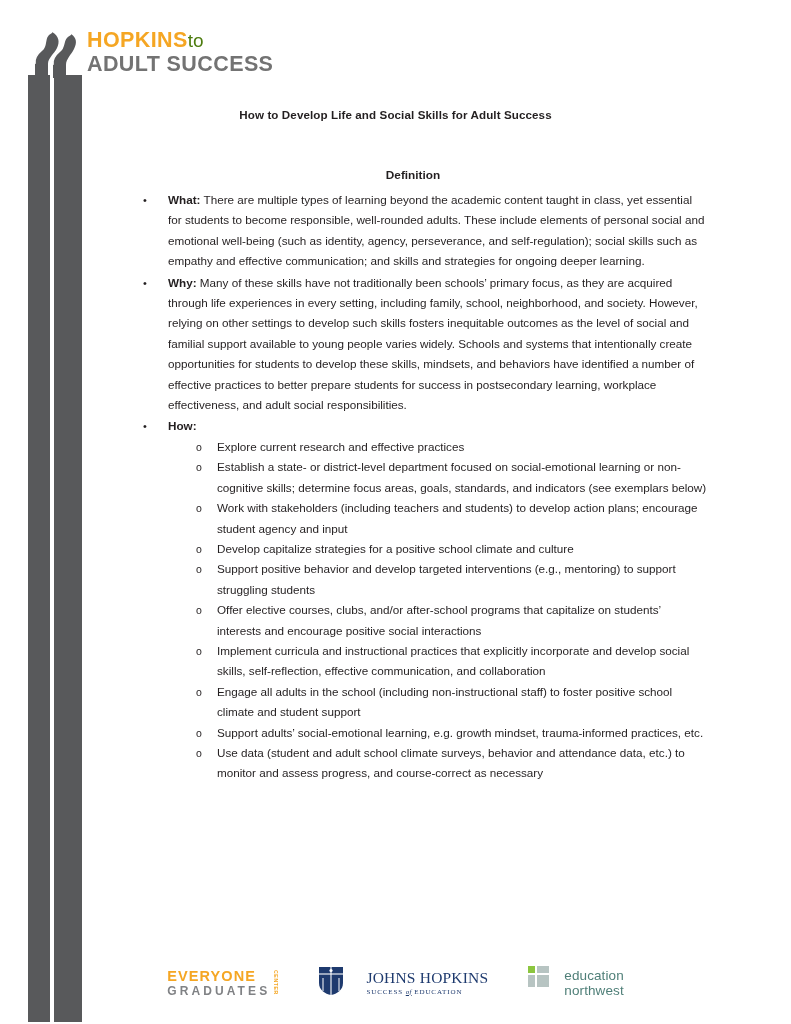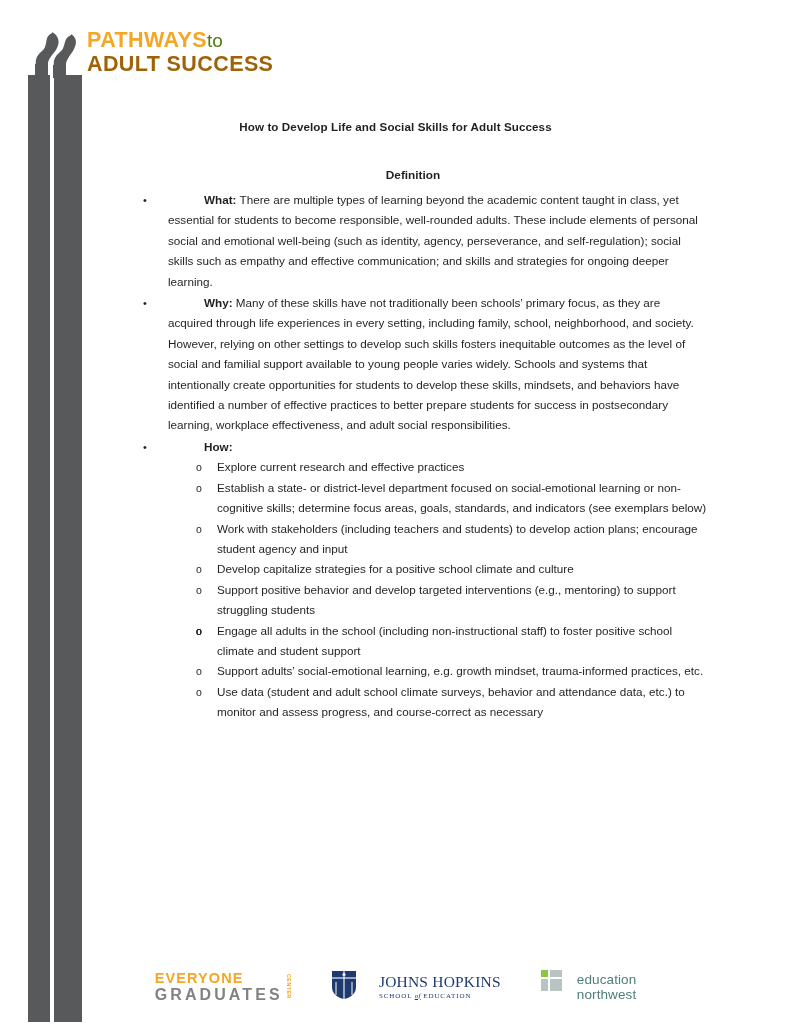--- a/index.html
+++ b/index.html
@@ -70,30 +70,30 @@
   .logo-line1 .lt {
     font-weight: normal;
     color: #4d7c0f;
     font-size: 19px;
     letter-spacing: 0;
   }
   .logo-line2 {
     font-size: 21.5px;
     font-weight: bold;
     letter-spacing: 0.4px;
-    color: #a16207;
+    color: #737373;
     margin-top: 2px;
   }
 
   
   .doc-title {
     position: absolute;
     left: 0;
     right: 0;
-    top: 120px;
+    top: 108px;
     text-align: center;
     font-size: 11.6px;
     font-weight: bold;
     letter-spacing: 0.1px;
   }
 
   .content {
     position: absolute;
     left: 118px;
     top: 168px;
@@ -119,21 +119,21 @@
     line-height: 20.4px;
     text-align: left;
   }
   ul.lvl1 > li > .bullet {
     position: absolute;
     left: 25px;
     top: 0;
     font-size: 11px;
     line-height: 20.4px;
   }
-  .lead { font-weight: bold; margin-left: 36px; }
+  .lead { font-weight: bold; }
 
   ul.lvl2 {
     list-style: none;
     margin: 0;
     padding: 0;
   }
   ul.lvl2 > li {
     position: relative;
     padding-left: 49px;
     font-size: 11.7px;
@@ -149,36 +149,36 @@
 
   
   .footer {
     position: absolute;
     left: 0;
     right: 0;
     top: 958px;
     height: 50px;
     display: flex;
     justify-content: center;
-    align-items: flex-end;
+    align-items: center;
     gap: 40px;
   }
   .f-logo { position: relative; height: 42px; display: flex; align-items: center; }
 
   
   .egc { display: flex; align-items: center; gap: 3px; }
   .egc-words { line-height: 1.0; }
   .egc-l1 {
     font-size: 14.5px;
     font-weight: bold;
     letter-spacing: 1.1px;
     color: #f5a623;
   }
   .egc-l2 {
-    font-size: 16px;
+    font-size: 12px;
     font-weight: bold;
     letter-spacing: 3.1px;
     color: #808285;
     margin-top: 2px;
   }
   .egc-vert {
     writing-mode: vertical-rl;
     font-size: 5.2px;
     font-weight: bold;
     letter-spacing: 0.6px;
@@ -223,21 +223,21 @@
   <div class="logo-block">
     <div class="logo-mark">
       <svg width="56" height="56" viewBox="0 0 56 56" aria-hidden="true">
         <path d="M26 4 C16 9, 22 17, 16 22 C10 27, 8 31, 9 36 L9 50 L22 50 L22 36 C22 30, 28 26, 31 20 C34 14, 33 8, 26 4 Z" fill="#58595b"></path>
         <path d="M45 6 C35 11, 40 18, 34 23 C28 28, 26 32, 27 37 L27 50 L40 50 L40 37 C40 31, 45 27, 48 21 C51 15, 51 10, 45 6 Z" fill="#58595b"></path>
         <path d="M26 4 C16 9, 22 17, 16 22 C10 27, 8 31, 9 36" fill="none" stroke="#ffffff" stroke-width="1.6"></path>
         <path d="M45 6 C35 11, 40 18, 34 23 C28 28, 26 32, 27 37" fill="none" stroke="#ffffff" stroke-width="1.6"></path>
       </svg>
     </div>
     <div class="logo-text">
-      <div class="logo-line1"><span>PATHWAYS</span><span class="lt">to</span></div>
+      <div class="logo-line1"><span>HOPKINS</span><span class="lt">to</span></div>
       <div class="logo-line2">ADULT SUCCESS</div>
     </div>
   </div>
 
   <div class="doc-title">How to Develop Life and Social Skills for Adult Success</div>
 
   <div class="content">
     <div class="section-head">Definition</div>
 
     <ul class="lvl1">
@@ -272,23 +272,25 @@
           <li>
             <span class="obullet">o</span>
             <span>Develop capitalize strategies for a positive school climate and culture</span>
           </li>
           <li>
             <span class="obullet">o</span>
             <span>Support positive behavior and develop targeted interventions (e.g., mentoring) to support struggling students</span>
           </li>
           <li>
             <span class="obullet">o</span>
-          </li>
-          <li>
-            <span class="obullet">o</span>
+            <span>Offer elective courses, clubs, and/or after-school programs that capitalize on students’ interests and encourage positive social interactions</span>
+          </li>
+          <li>
+            <span class="obullet">o</span>
+            <span>Implement curricula and instructional practices that explicitly incorporate and develop social skills, self-reflection, effective communication, and collaboration</span>
           </li>
           <li>
             <span class="obullet">o</span>
             <span>Engage all adults in the school (including non-instructional staff) to foster positive school climate and student support</span>
           </li>
           <li>
             <span class="obullet">o</span>
             <span>Support adults’ social-emotional learning, e.g. growth mindset, trauma-informed practices, etc.</span>
           </li>
           <li>
@@ -320,21 +322,21 @@
             <path d="M1 1 H25 V17 C25 24, 19 28, 13 29 C7 28, 1 24, 1 17 Z" fill="#1e3a6e"></path>
             <path d="M13 1 V29" stroke="#ffffff" stroke-width="1.1"></path>
             <path d="M1 8 H25" stroke="#ffffff" stroke-width="1.1"></path>
             <path d="M5 12 L5 25" stroke="#ffffff" stroke-width="1"></path>
             <path d="M21 12 L21 25" stroke="#ffffff" stroke-width="1"></path>
             <circle cx="13" cy="4.5" r="1.6" fill="#ffffff"></circle>
           </svg>
         </span>
         <div class="jh-words">
           <div class="jh-l1">JOHNS HOPKINS</div>
-          <div class="jh-l2"><span>SCHOOL </span><i>of</i><span> EDUCATION</span></div>
+          <div class="jh-l2"><span>SUCCESS </span><i>of</i><span> EDUCATION</span></div>
         </div>
       </div>
     </div>
 
     <div class="f-logo">
       <div class="en">
         <span>
           <svg width="30" height="30" viewBox="0 0 30 30" aria-hidden="true">
             <rect x="0" y="0" width="7" height="7" fill="#8cc63f"></rect>
             <rect x="9" y="0" width="12" height="7" fill="#b7c4c2"></rect>

